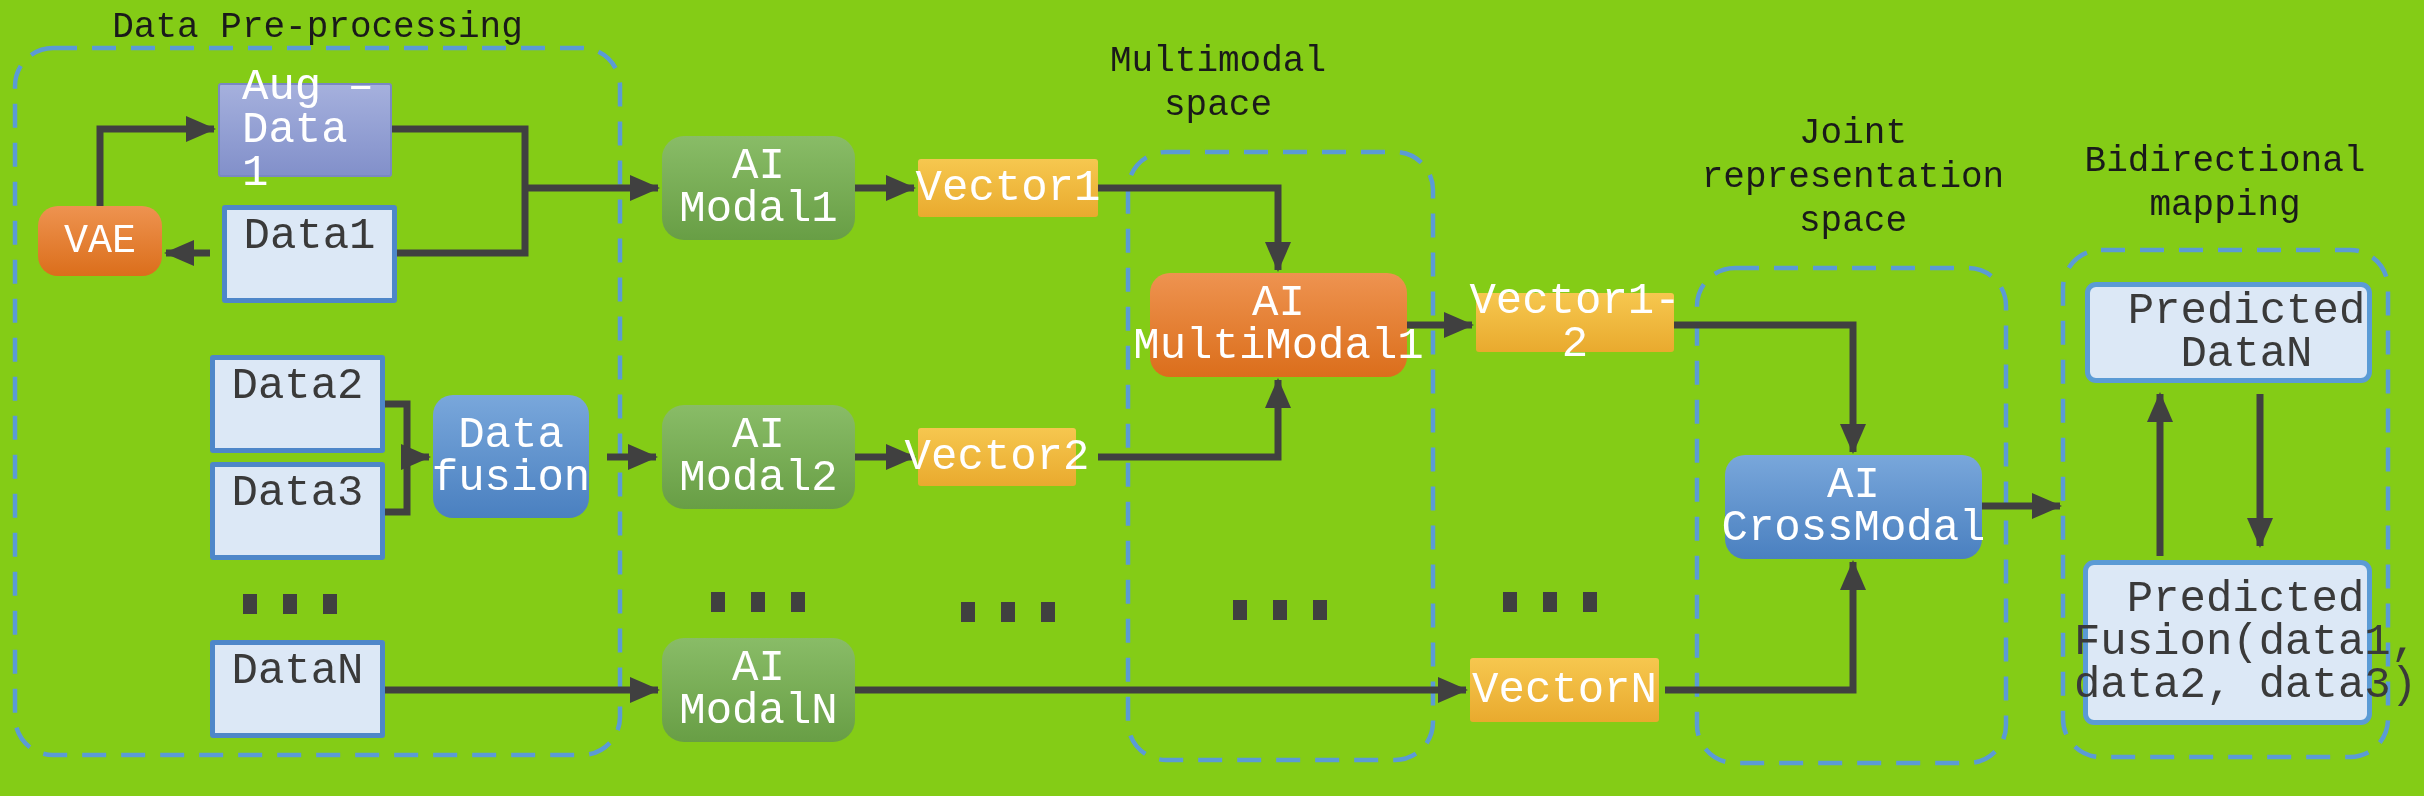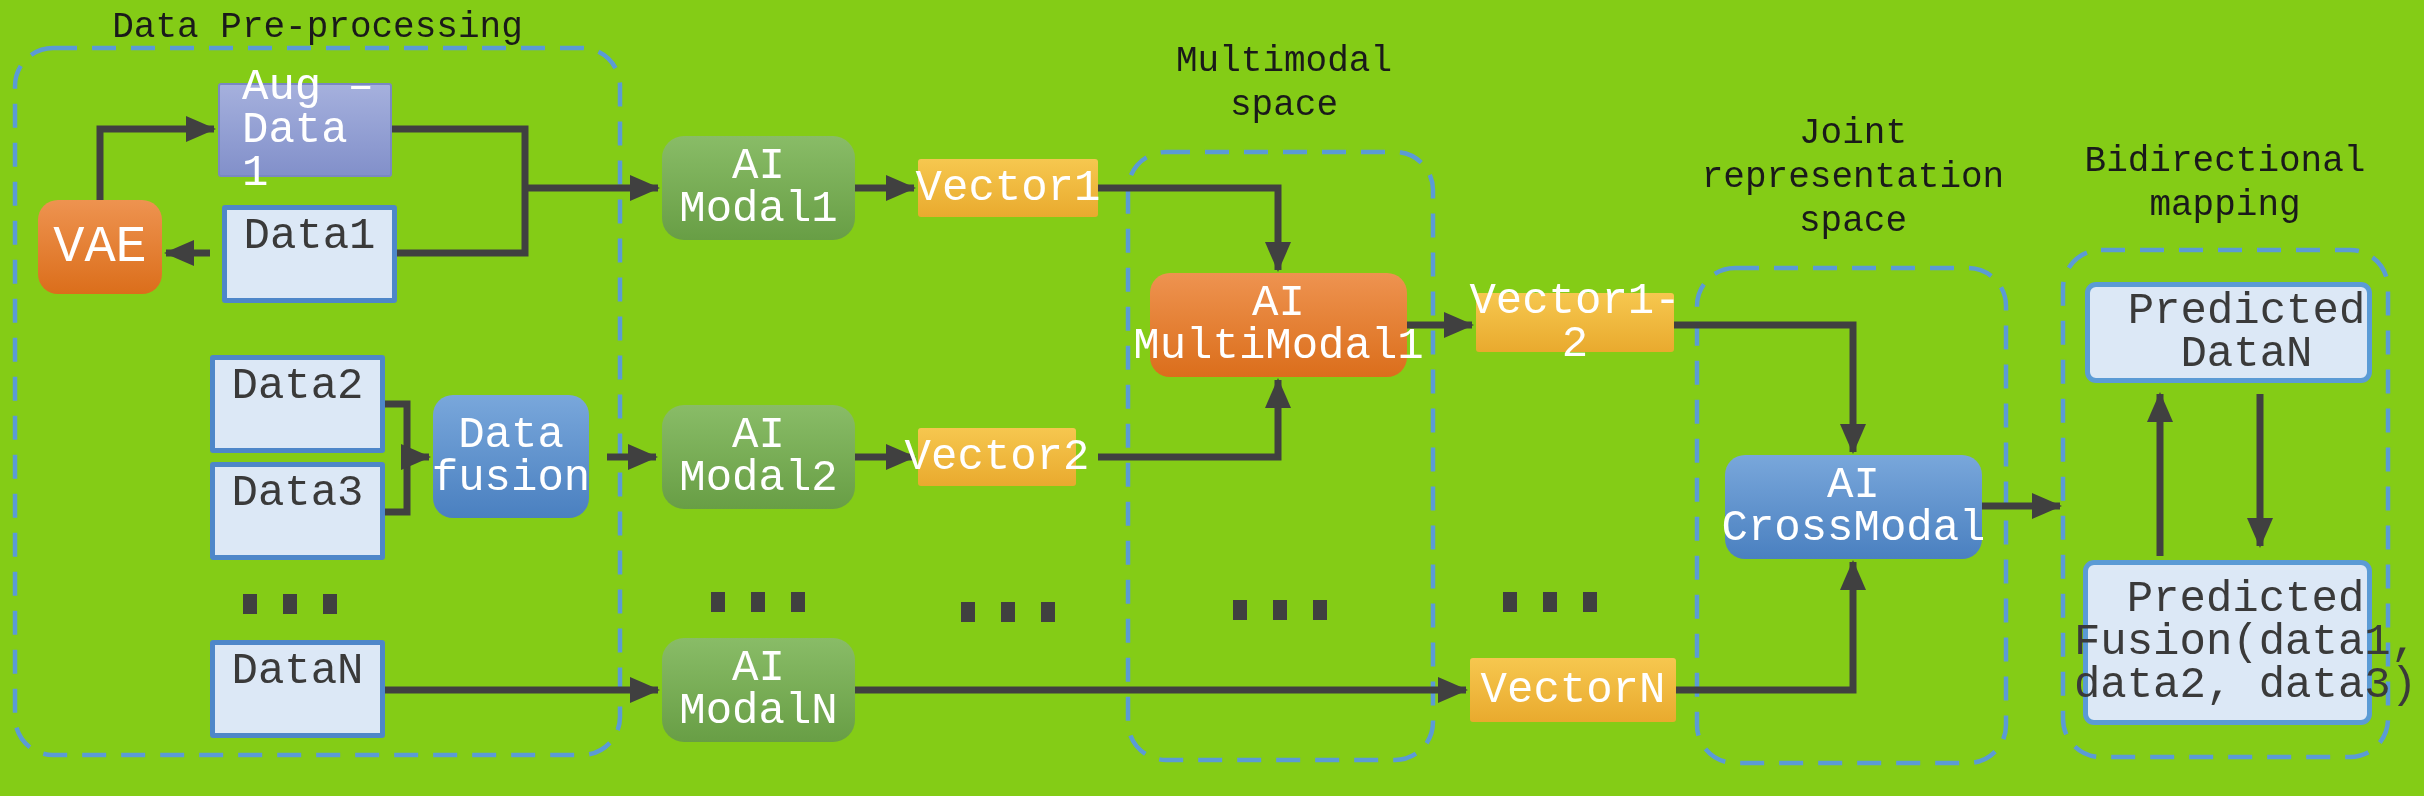--- a/index.html
+++ b/index.html
@@ -84,49 +84,49 @@
     <polyline class="arrow" points="1098,457 1278,457 1278,380" marker-end="url(#ah)"></polyline>
     <polyline class="arrow" points="1407,325 1472,325" marker-end="url(#ah)"></polyline>
     <polyline class="arrow" points="1674,325 1853,325 1853,452" marker-end="url(#ah)"></polyline>
     <polyline class="arrow" points="1665,690 1853,690 1853,562" marker-end="url(#ah)"></polyline>
     <polyline class="arrow" points="1982,506 2060,506" marker-end="url(#ah)"></polyline>
     <polyline class="arrow" points="2160,556 2160,394" marker-end="url(#ah)"></polyline>
     <polyline class="arrow" points="2260,394 2260,546" marker-end="url(#ah)"></polyline>
   </svg>
 
   <div class="title" style="left:15px; top:6px; width:605px;">Data Pre-processing</div>
-  <div class="title" style="left:1134px; top:40px; width:300px;">Multimodal
+  <div class="title" style="left:1068px; top:40px; width:300px;">Multimodal
 space</div>
   <div class="title" style="left:1698px; top:112px; width:310px;">Joint
 representation
 space</div>
   <div class="title" style="left:2060px; top:140px; width:330px;">Bidirectional
 mapping</div>
 
   <div class="node grad-purple white-text" style="left:218px; top:83px; width:174px; height:94px;">Aug –
 Data 1</div>
-  <div class="node grad-orange white-text" style="left:38px; top:200px; width:124px; height:94px; font-size:52px;">VAE</div>
+  <div class="node grad-orange white-text" style="left:38px; top:206px; width:124px; height:70px; font-size:40px;">VAE</div>
   <div class="node databox" style="left:222px; top:205px; width:175px; height:98px;">Data1</div>
   <div class="node databox" style="left:210px; top:355px; width:175px; height:98px;">Data2</div>
   <div class="node databox" style="left:210px; top:462px; width:175px; height:98px;text-align:right;">Data3</div>
   <div class="node databox" style="left:210px; top:640px; width:175px; height:98px;">DataN</div>
   <div class="node grad-blue white-text" style="left:433px; top:395px; width:156px; height:123px;">Data
 fusion</div>
 
   <div class="node grad-green white-text" style="left:662px; top:136px; width:193px; height:104px;">AI
 Modal1</div>
   <div class="node grad-green white-text" style="left:662px; top:405px; width:193px; height:104px;">AI
 Modal2</div>
   <div class="node grad-green white-text" style="left:662px; top:638px; width:193px; height:104px;">AI
 ModalN</div>
 
   <div class="node grad-yellow white-text" style="left:918px; top:159px; width:180px; height:58px;">Vector1</div>
   <div class="node grad-yellow white-text" style="left:918px; top:428px; width:158px; height:58px;">Vector2</div>
   <div class="node grad-yellow white-text" style="left:1476px; top:293px; width:198px; height:59px;">Vector1-2</div>
-  <div class="node grad-yellow white-text" style="left:1470px; top:658px; width:206px; height:64px;">VectorN</div>
+  <div class="node grad-yellow white-text" style="left:1470px; top:658px; width:189px; height:64px;">VectorN</div>
 
   <div class="node grad-orange white-text" style="left:1150px; top:273px; width:257px; height:104px;">AI
 MultiModal1</div>
   <div class="node grad-blue white-text" style="left:1725px; top:455px; width:257px; height:104px;">AI
 CrossModal</div>
 
   <div class="node predbox" style="left:2085px; top:282px; width:287px; height:101px;">Predicted
 DataN</div>
   <div class="node predbox" style="left:2083px; top:560px; width:289px; height:165px;">Predicted
 Fusion(data1,

